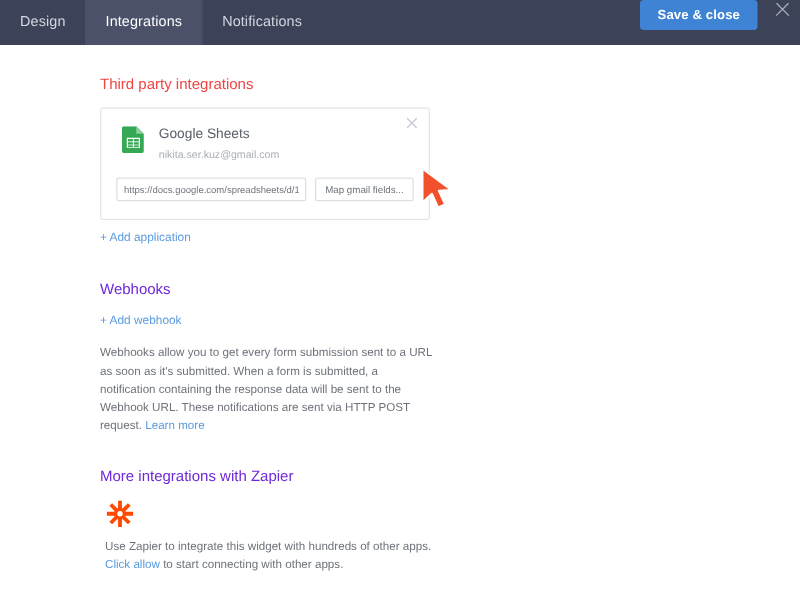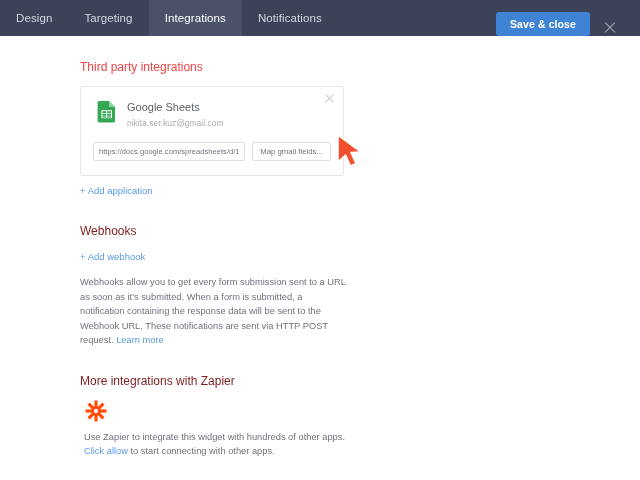--- a/index.html
+++ b/index.html
@@ -39,22 +39,22 @@
     white-space: nowrap;
     letter-spacing: 0.1px;
   }
   .tab.active {
     background: #4a5169;
     color: #ffffff;
   }
   .topbar-right {
     margin-left: auto;
     display: flex;
-    align-items: flex-end;
-    padding-right: 22px;
+    align-items: flex-start;
+    padding-right: 6px;
     gap: 12px;
   }
   .save-btn {
     background: #3f84d4;
     color: #ffffff;
     border: none;
     border-radius: 3px;
     font-size: 10.5px;
     font-family: "Liberation Sans", sans-serif;
     padding: 6px 14px;
@@ -188,21 +188,21 @@
     color: #5a9ae0;
     margin-top: 9px;
     cursor: pointer;
     text-decoration: none;
   }
 
   
   .block { margin-top: 26px; }
   .block-title {
     font-size: 12px;
-    color: #7f1d1d;
+    color: #6d28d9;
     margin: 0 0 8px 0;
     font-weight: normal;
   }
   .para {
     width: 266px;
     font-size: 9.3px;
     line-height: 14.5px;
     color: #6e737b;
     margin-top: 11px;
   }
@@ -244,23 +244,20 @@
     pointer-events: none;
   }
 </style>
 </head>
 <body>
 
 <div class="topbar">
   <div class="tabs">
     <div class="tab">
       <span>Design</span>
-    </div>
-    <div class="tab">
-      <span>Targeting</span>
     </div>
     <div class="tab active">
       <span>Integrations</span>
     </div>
     <div class="tab">
       <span>Notifications</span>
     </div>
   </div>
   <div class="topbar-right">
     <button class="save-btn">Save &amp; close</button>

